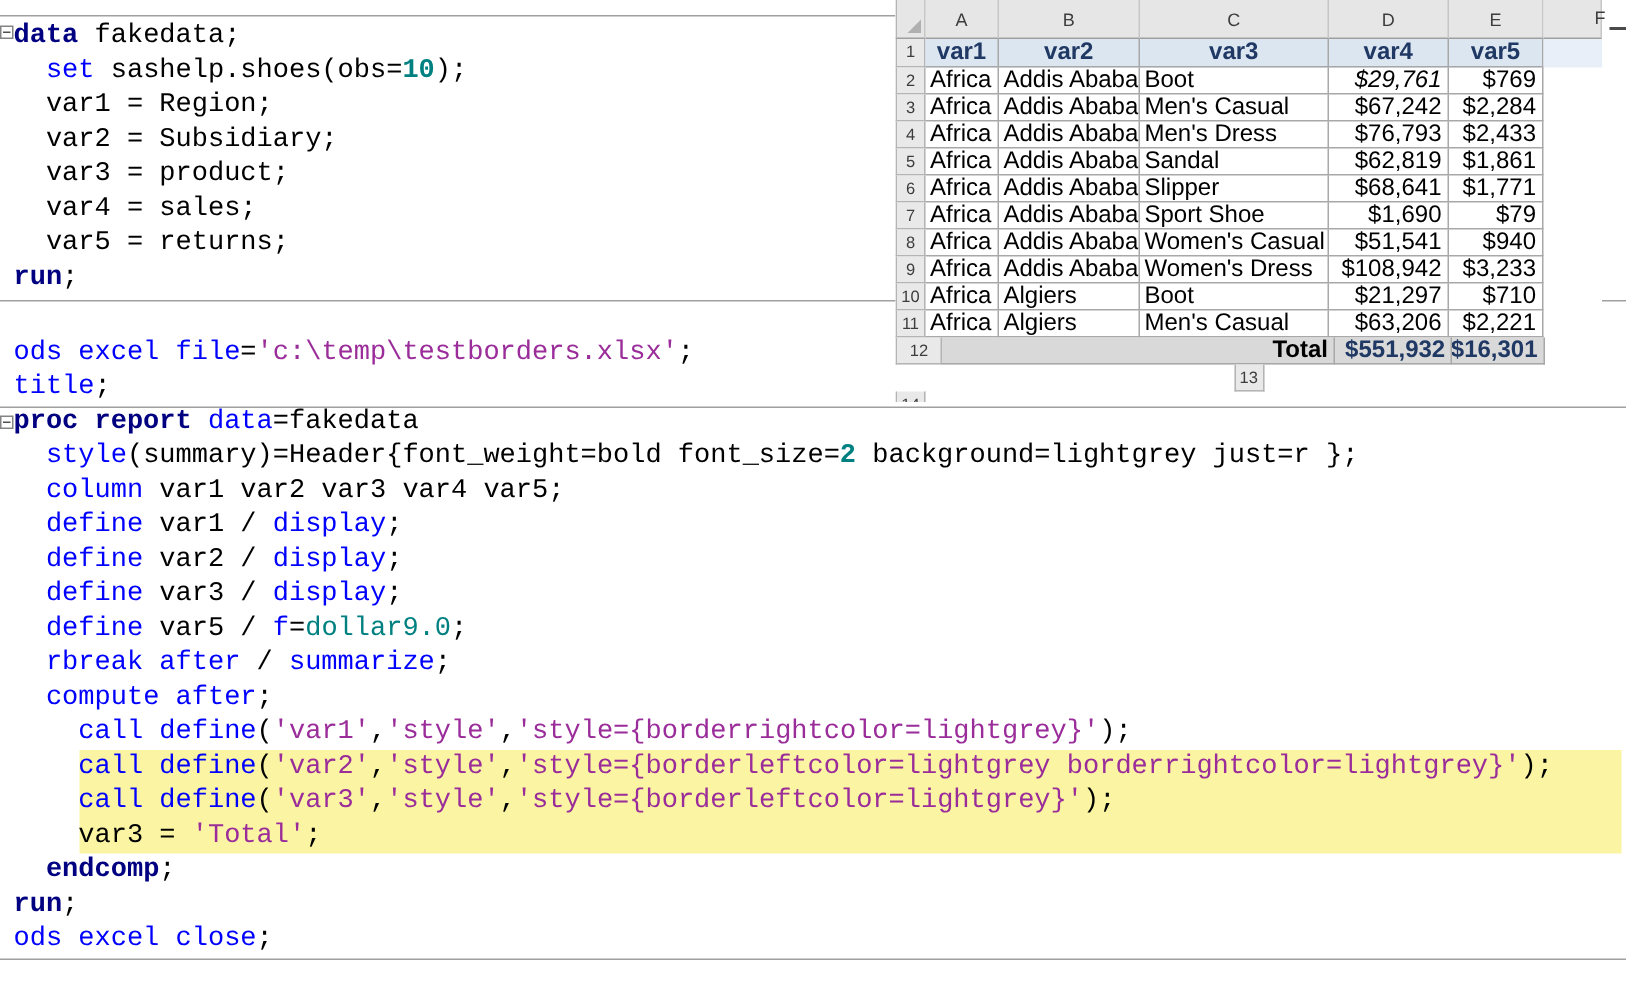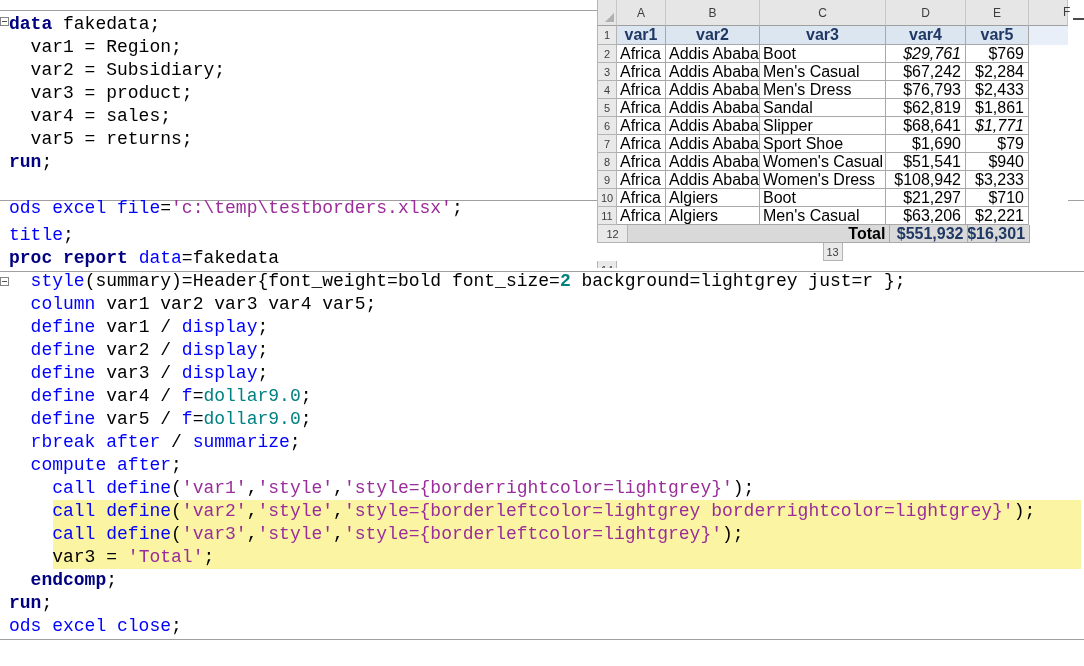--- a/index.html
+++ b/index.html
@@ -59,36 +59,36 @@
 <div class="stage">
   <div class="divider div-top"></div>
   <div class="divider div-1"></div>
   <div class="divider div-2"></div>
   <div class="divider div-3"></div>
   <div class="hl-block"></div>
   <div class="fold fold-1"></div>
   <div class="fold fold-2"></div>
   <div class="code">
       <div class="code-line"><span class="sy-k">data</span><span class="sy-t"> fakedata;</span></div>
+      <div class="code-line"><span class="sy-t">  </span><span class="sy-b">set</span><span class="sy-t"> sashelp.shoes(obs=</span><span class="sy-n">10</span><span class="sy-t">);</span></div>
       <div class="code-line"><span class="sy-t">  var1 = Region;</span></div>
       <div class="code-line"><span class="sy-t">  var2 = Subsidiary;</span></div>
       <div class="code-line"><span class="sy-t">  var3 = product;</span></div>
       <div class="code-line"><span class="sy-t">  var4 = sales;</span></div>
       <div class="code-line"><span class="sy-t">  var5 = returns;</span></div>
       <div class="code-line"><span class="sy-k">run</span><span class="sy-t">;</span></div>
       <div class="code-line"><span class="sy-t">&nbsp;</span></div>
       <div class="code-line"><span class="sy-b">ods excel file</span><span class="sy-t">=</span><span class="sy-s">'c:\temp\testborders.xlsx'</span><span class="sy-t">;</span></div>
       <div class="code-line"><span class="sy-b">title</span><span class="sy-t">;</span></div>
       <div class="code-line"><span class="sy-k">proc report</span><span class="sy-t"> </span><span class="sy-b">data</span><span class="sy-t">=fakedata</span></div>
       <div class="code-line"><span class="sy-t">  </span><span class="sy-b">style</span><span class="sy-t">(summary)=Header{font_weight=bold font_size=</span><span class="sy-n">2</span><span class="sy-t"> background=lightgrey just=r };</span></div>
       <div class="code-line"><span class="sy-t">  </span><span class="sy-b">column</span><span class="sy-t"> var1 var2 var3 var4 var5;</span></div>
       <div class="code-line"><span class="sy-t">  </span><span class="sy-b">define</span><span class="sy-t"> var1 / </span><span class="sy-b">display</span><span class="sy-t">;</span></div>
       <div class="code-line"><span class="sy-t">  </span><span class="sy-b">define</span><span class="sy-t"> var2 / </span><span class="sy-b">display</span><span class="sy-t">;</span></div>
       <div class="code-line"><span class="sy-t">  </span><span class="sy-b">define</span><span class="sy-t"> var3 / </span><span class="sy-b">display</span><span class="sy-t">;</span></div>
-      <div class="code-line"><span class="sy-t">  </span><span class="sy-b">define</span><span class="sy-t"> var4 / </span><span class="sy-b">f</span><span class="sy-t">=</span><span class="sy-f">dollar9.0</span><span class="sy-t">;</span></div>
       <div class="code-line"><span class="sy-t">  </span><span class="sy-b">define</span><span class="sy-t"> var5 / </span><span class="sy-b">f</span><span class="sy-t">=</span><span class="sy-f">dollar9.0</span><span class="sy-t">;</span></div>
       <div class="code-line"><span class="sy-t">  </span><span class="sy-b">rbreak after</span><span class="sy-t"> / </span><span class="sy-b">summarize</span><span class="sy-t">;</span></div>
       <div class="code-line"><span class="sy-t">  </span><span class="sy-b">compute after</span><span class="sy-t">;</span></div>
       <div class="code-line"><span class="sy-t">    </span><span class="sy-b">call define</span><span class="sy-t">(</span><span class="sy-s">'var1'</span><span class="sy-t">,</span><span class="sy-s">'style'</span><span class="sy-t">,</span><span class="sy-s">'style={borderrightcolor=lightgrey}'</span><span class="sy-t">);</span></div>
       <div class="code-line"><span class="sy-t">    </span><span class="sy-b">call define</span><span class="sy-t">(</span><span class="sy-s">'var2'</span><span class="sy-t">,</span><span class="sy-s">'style'</span><span class="sy-t">,</span><span class="sy-s">'style={borderleftcolor=lightgrey borderrightcolor=lightgrey}'</span><span class="sy-t">);</span></div>
       <div class="code-line"><span class="sy-t">    </span><span class="sy-b">call define</span><span class="sy-t">(</span><span class="sy-s">'var3'</span><span class="sy-t">,</span><span class="sy-s">'style'</span><span class="sy-t">,</span><span class="sy-s">'style={borderleftcolor=lightgrey}'</span><span class="sy-t">);</span></div>
       <div class="code-line"><span class="sy-t">    var3 = </span><span class="sy-s">'Total'</span><span class="sy-t">;</span></div>
       <div class="code-line"><span class="sy-t">  </span><span class="sy-k">endcomp</span><span class="sy-t">;</span></div>
       <div class="code-line"><span class="sy-k">run</span><span class="sy-t">;</span></div>
       <div class="code-line"><span class="sy-b">ods excel close</span><span class="sy-t">;</span></div>
@@ -149,21 +149,21 @@
         <div class="tc ar" style="width: 80px;">$62,819</div>
         <div class="tc ar" style="width: 63px;">$1,861</div>
         <div class="ff" style="width: 39px;"></div>
       </div>
       <div class="xrow" style="height: 18px;">
         <div class="gut" style="width: 20px;">6</div>
         <div class="tc" style="width: 49px;">Africa</div>
         <div class="tc" style="width: 94px;">Addis Ababa</div>
         <div class="tc" style="width: 126px;">Slipper</div>
         <div class="tc ar" style="width: 80px;">$68,641</div>
-        <div class="tc ar" style="width: 63px; font-style: italic;">$1,771</div>
+        <div class="tc ar" style="width: 63px;">$1,771</div>
         <div class="ff" style="width: 39px;"></div>
       </div>
       <div class="xrow" style="height: 18px;">
         <div class="gut" style="width: 20px;">7</div>
         <div class="tc" style="width: 49px;">Africa</div>
         <div class="tc" style="width: 94px;">Addis Ababa</div>
         <div class="tc" style="width: 126px;">Sport Shoe</div>
         <div class="tc ar" style="width: 80px;">$1,690</div>
         <div class="tc ar" style="width: 63px;">$79</div>
         <div class="ff" style="width: 39px;"></div>

